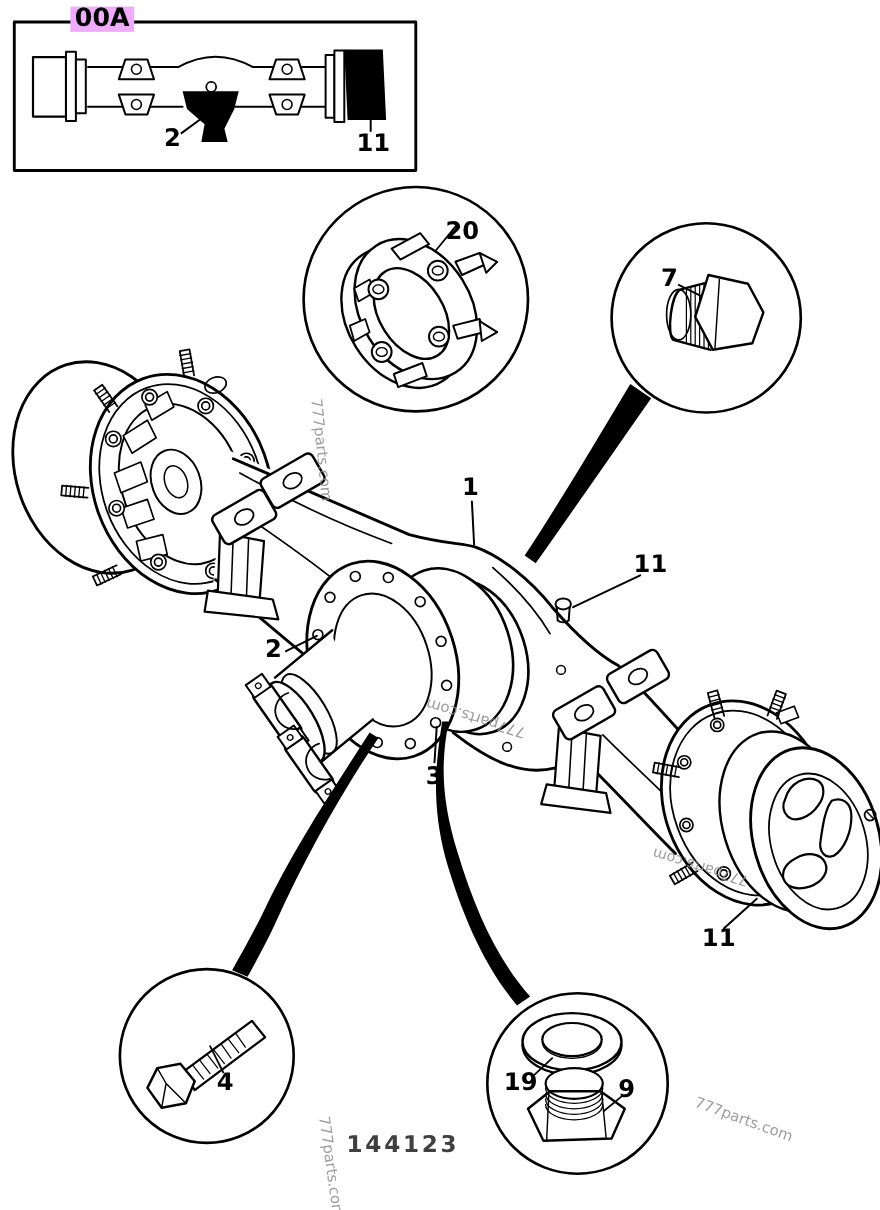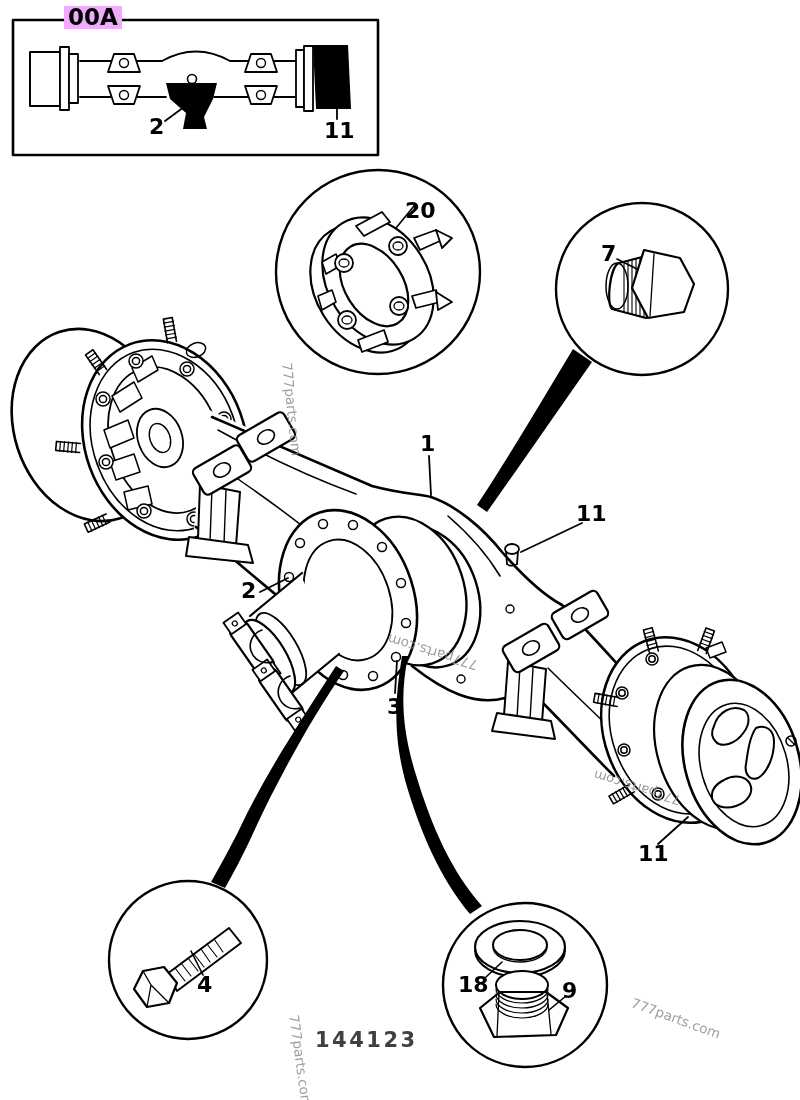--- a/index.html
+++ b/index.html
@@ -291,18 +291,18 @@
 <div class="co" style="left:149px;top:116px;">2</div>
 <div class="co" style="left:324px;top:120px;">11</div>
 <div class="co" style="left:405px;top:200px;">20</div>
 <div class="co" style="left:601px;top:243px;">7</div>
 <div class="co" style="left:420px;top:433px;">1</div>
 <div class="co" style="left:241px;top:580px;">2</div>
 <div class="co" style="left:387px;top:696px;">3</div>
 <div class="co" style="left:576px;top:503px;">11</div>
 <div class="co" style="left:638px;top:843px;">11</div>
 <div class="co" style="left:197px;top:974px;">4</div>
-<div class="co" style="left:458px;top:974px;">18</div>
+<div class="co" style="left:458px;top:974px;">19</div>
 <div class="co" style="left:562px;top:980px;">9</div>
 
 <div class="fig" style="left:286px;top:1030px;">144123</div>
 
 </div>
 
 </body></html>

